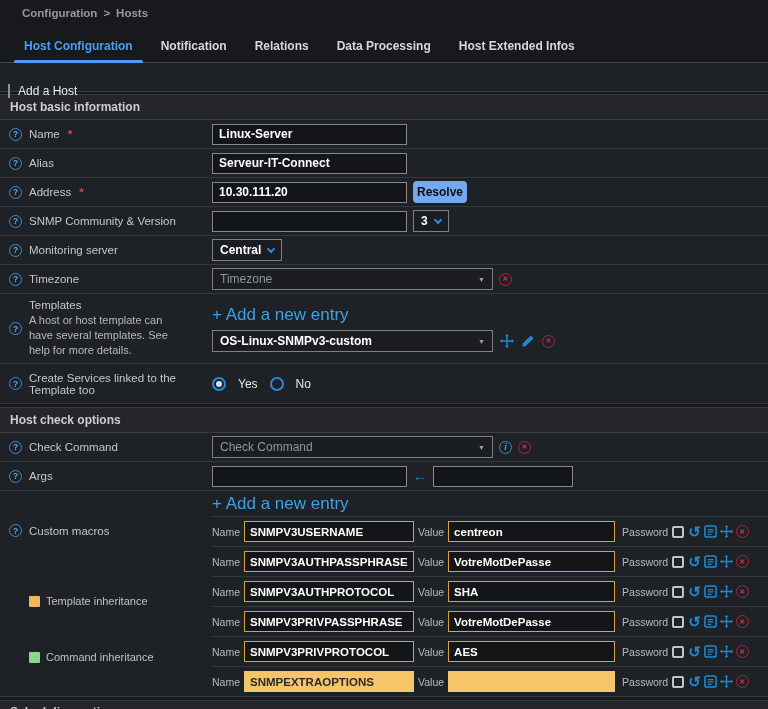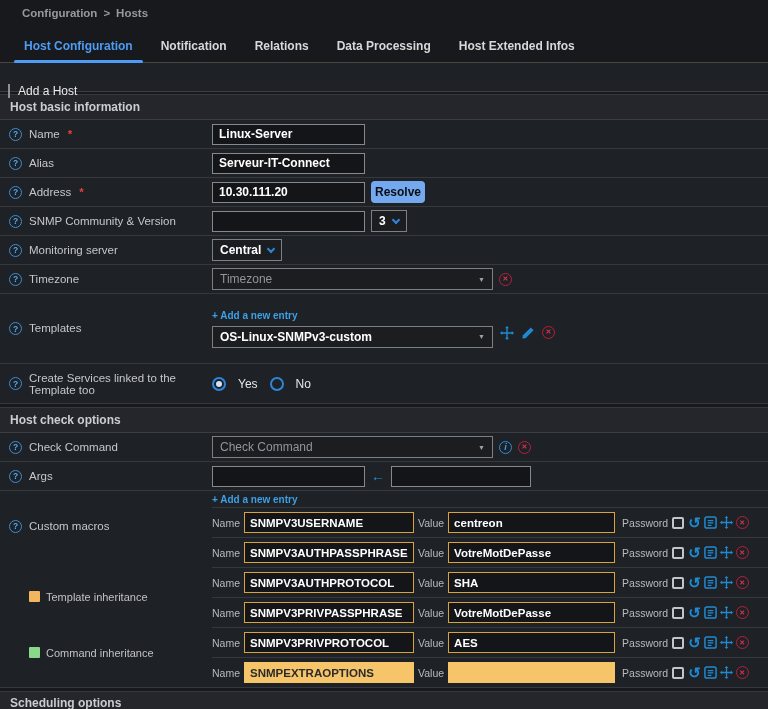--- a/index.html
+++ b/index.html
@@ -102,21 +102,21 @@
     cursor: pointer;
   }
   .undo {
     color: #1f8ad2; font-size: 15px; font-weight: bold; line-height: 13px;
     cursor: pointer;
   }
   .svgicon { display: inline-flex; align-items: center; cursor: pointer; }
 
   
   .tinput {
-    width: 153px; height: 21px;
+    width: 195px; height: 21px;
     background: #131519;
     border: 1px solid #85888c;
     color: #fff; font-weight: bold; font-size: 12px;
     padding: 0 6px;
     font-family: "Liberation Sans", sans-serif;
   }
   .tinput.small { width: 140px; }
   .sel2 {
     width: 281px; height: 22px;
     background: #1b1d21;
@@ -142,21 +142,21 @@
     transform: rotate(45deg); margin-top: -3px;
   }
   .btn-resolve {
     background: #74a9f0; color: #0b0d10;
     border: none; border-radius: 4px;
     font-family: "Liberation Sans", sans-serif;
     font-size: 12px; font-weight: bold;
     padding: 4px 4px; cursor: pointer;
   }
   .addlink {
-    color: #3da0e8; font-size: 10px; font-weight: bold;
+    color: #3da0e8; font-size: 17px; font-weight: normal;
     cursor: pointer; text-decoration: none; display: inline-block;
   }
 
   
   .radio-group { display: flex; align-items: center; gap: 12px; }
   .radio-opt { display: flex; align-items: center; gap: 12px; cursor: pointer; color: #e6e8ea; font-size: 12px; }
   .radio {
     width: 14px; height: 14px; border: 2px solid #2f86d8; border-radius: 50%;
     display: inline-flex; align-items: center; justify-content: center;
   }
@@ -164,21 +164,21 @@
     content: ""; width: 6px; height: 6px; border-radius: 50%; background: #cfe2ff;
   }
 
   
   .frow.tall { min-height: 70px; align-items: center; }
   .tpl-label { display: flex; align-items: center; gap: 7px; }
   .tpl-text { width: 158px; }
   .tpl-title { font-size: 11.5px; color: #c5c7ca; margin-bottom: 2px; }
   .tpl-help { font-size: 11px; color: #b7b9bc; line-height: 1.35; }
   .ffield-col { flex: 1; display: flex; flex-direction: column; gap: 5px; }
-  .entry-line { display: flex; align-items: flex-start; gap: 7px; }
+  .entry-line { display: flex; align-items: center; gap: 7px; }
 
   .frow.cs { min-height: 40px; }
 
   
   .frow.macros { align-items: stretch; padding: 0; }
   .macros-label {
     width: 212px; flex-shrink: 0; padding-left: 9px;
     display: flex; flex-direction: column; justify-content: center;
   }
   .macros-title { display: flex; align-items: center; gap: 7px; font-size: 11.5px; color: #c5c7ca; }
@@ -313,20 +313,21 @@
     <span class="xdel">✕</span>
   </div>
 </div>
 
 <div class="frow tall">
   <div class="flabel">
     <div class="tpl-label">
       <span class="help">?</span>
       <div class="tpl-text">
         <div class="tpl-title">Templates</div>
+        <div class="tpl-help">A host or host template can have several templates. See help for more details.</div>
       </div>
     </div>
   </div>
   <div class="ffield-col">
     <span class="addlink">+ Add a new entry</span>
     <div class="entry-line">
       <div class="sel2">
         <span class="val">OS-Linux-SNMPv3-custom</span>
         <span class="arr">▼</span>
       </div>

